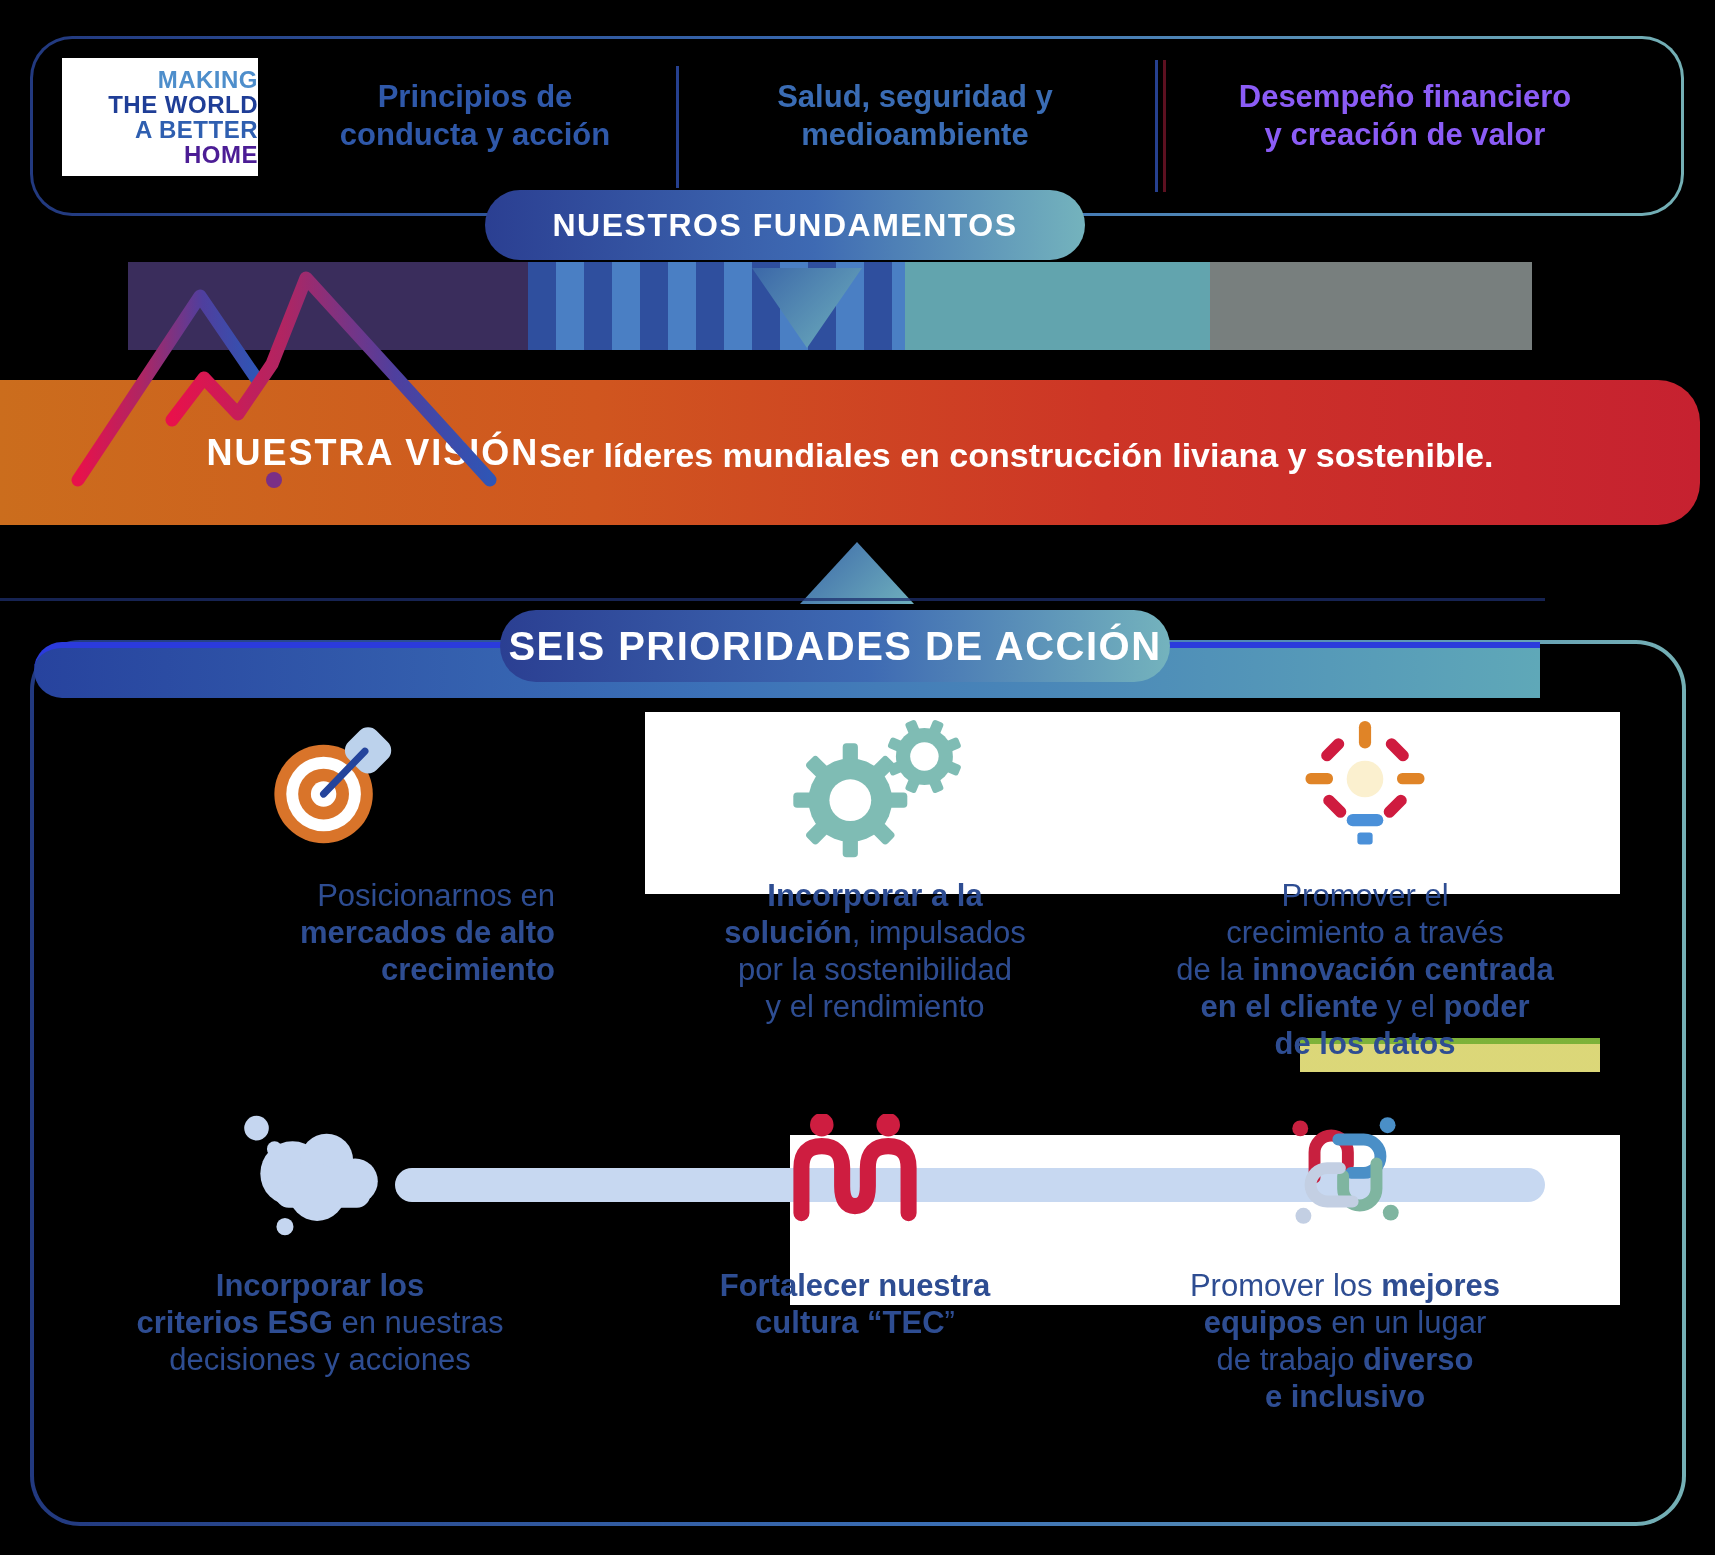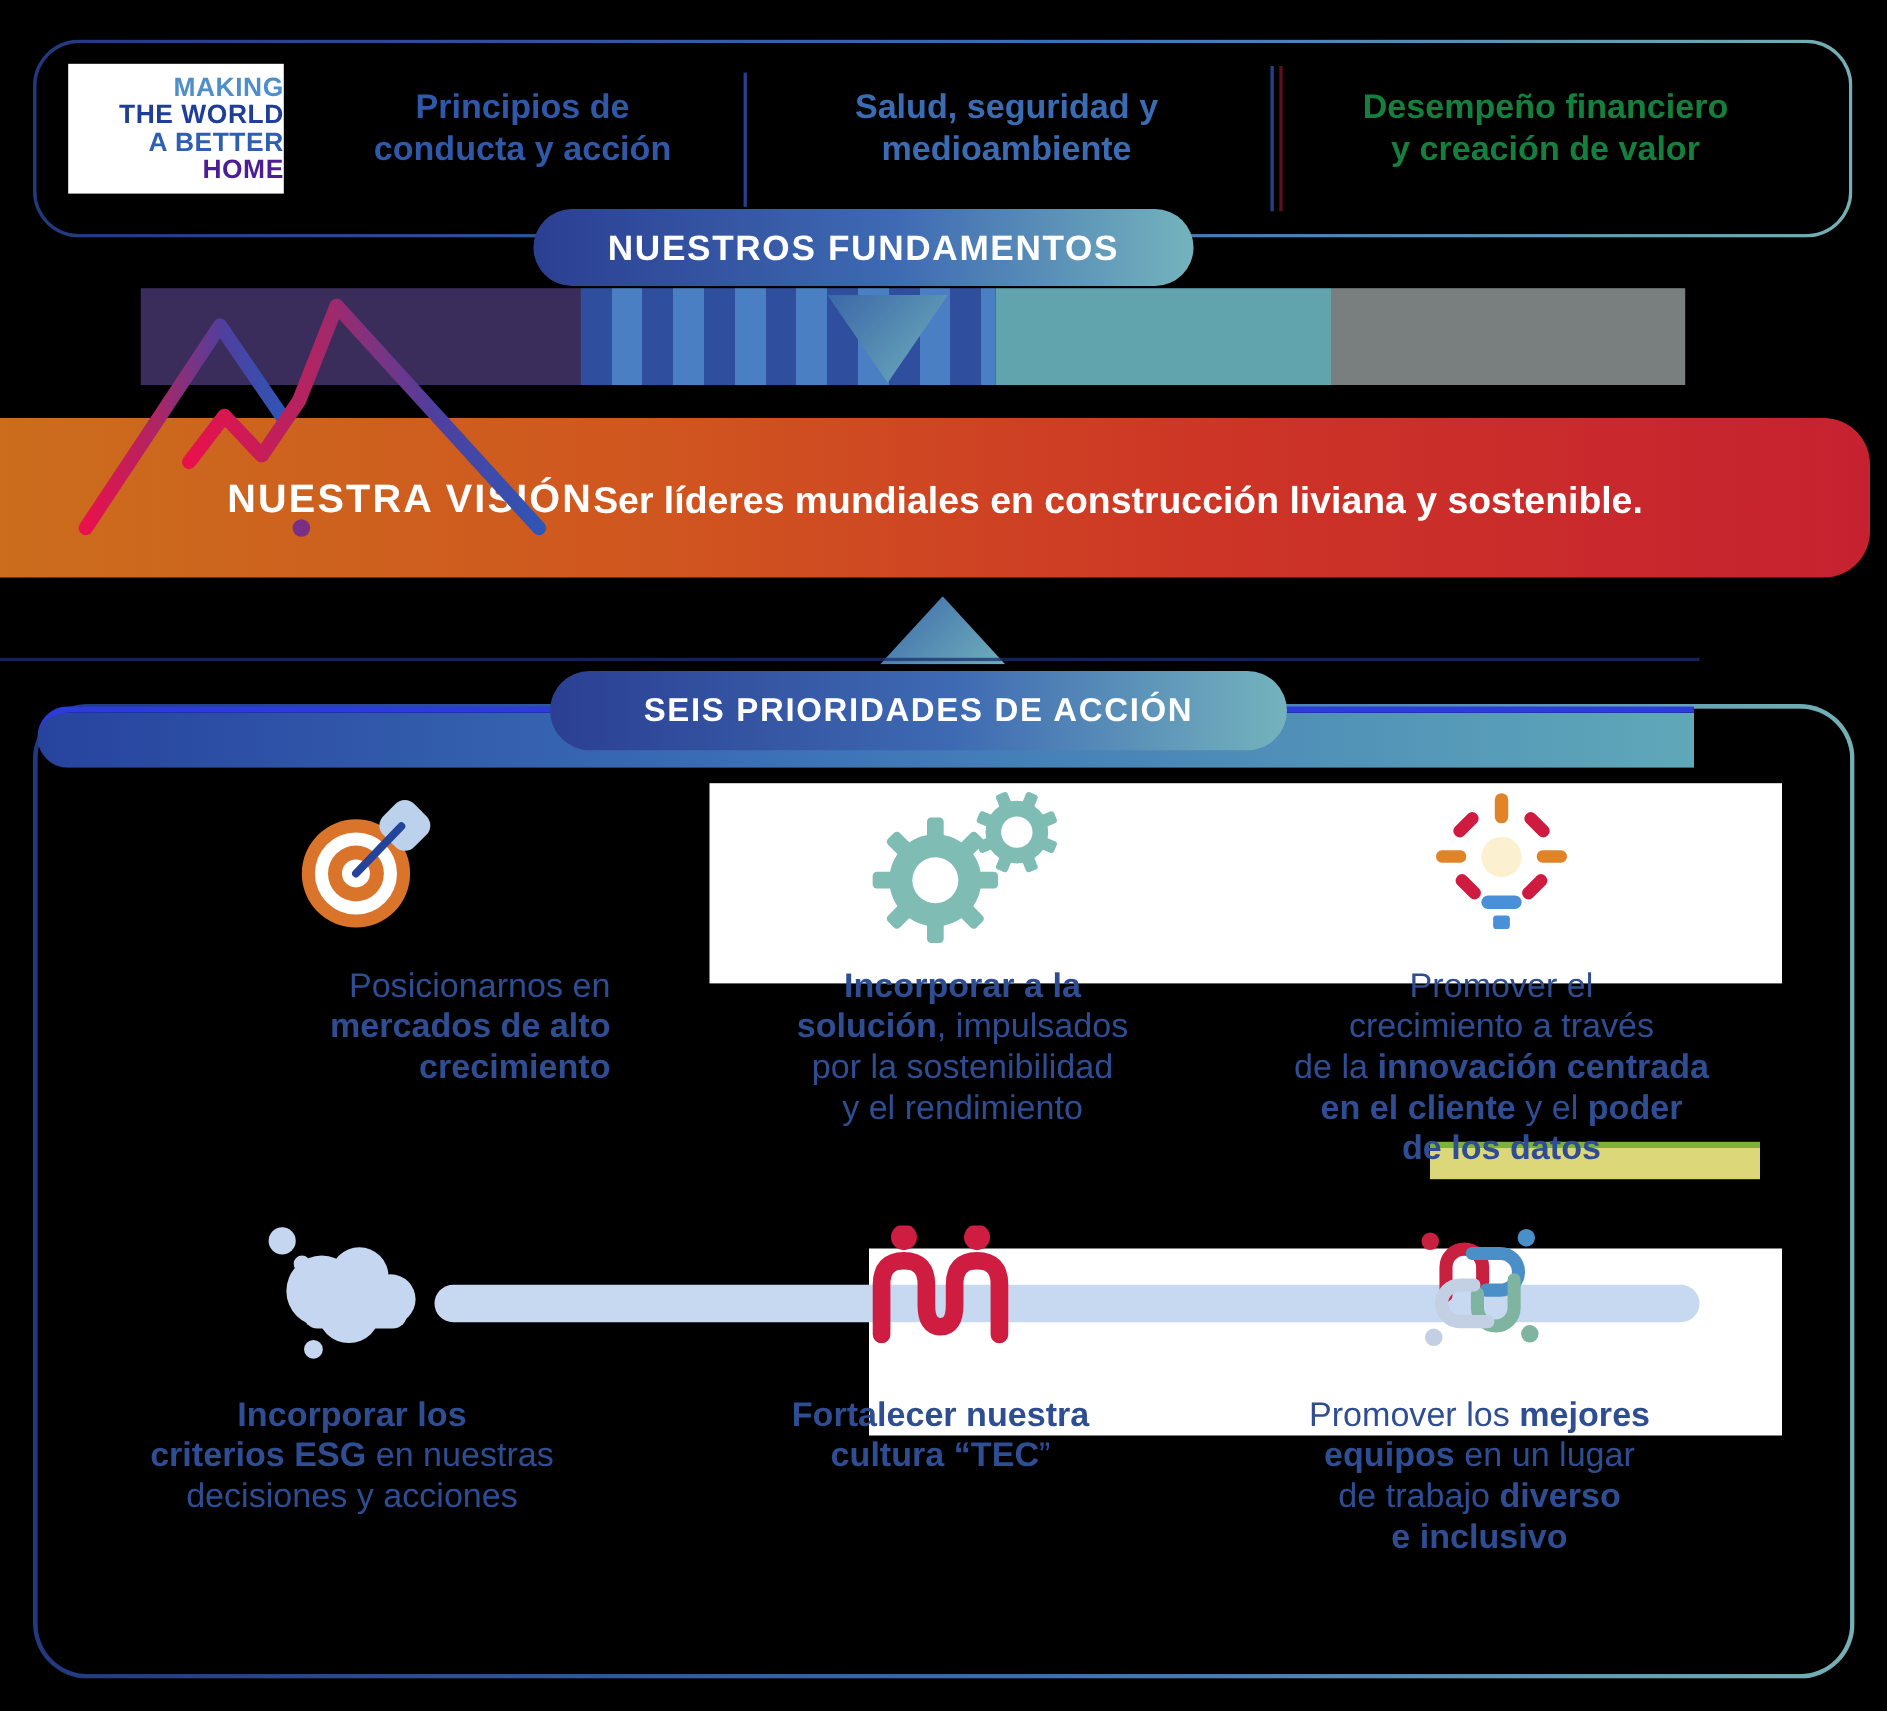--- a/index.html
+++ b/index.html
@@ -17,30 +17,30 @@
   .logo{left:62px;top:58px;width:196px;height:118px;background:#fff;
         display:flex;flex-direction:column;justify-content:center;align-items:flex-end;
         padding-right:0;box-sizing:border-box;font-weight:700;font-size:24px;line-height:25px;letter-spacing:.5px;}
   .logo div:nth-child(1){color:#4e8ecb;}
   .logo div:nth-child(2){color:#1f3e97;}
   .logo div:nth-child(3){color:#2f5fb0;}
   .logo div:nth-child(4){color:#4c1d95;}
   .fund-col{top:78px;font-weight:700;font-size:31px;line-height:38px;color:#2f58a9;text-align:center;}
   .fc1{left:300px;width:350px;}
   .fc2{left:700px;width:430px;color:#3a6cb4;}
-  .fc3{left:1185px;width:440px;color:#15803d;}
+  .fc3{left:1185px;width:440px;color:#8b5cf6;}
   .vsep{width:3px;background:#26408f;}
   .vsep2{width:3px;background:#5c1020;}
 
   
   .pill{display:flex;align-items:center;justify-content:center;color:#fff;font-weight:700;
         border-radius:40px;letter-spacing:1.5px;
         background:linear-gradient(90deg,#2b3f92,#3e6ab3 55%,#74b3bd);}
   .pill1{left:485px;top:190px;width:600px;height:70px;font-size:32px;}
-  .pill2{left:500px;top:610px;width:670px;height:72px;font-size:30px;z-index:6;}
+  .pill2{left:500px;top:610px;width:670px;height:72px;font-size:40px;z-index:6;}
 
   
   .band{left:128px;top:262px;height:88px;display:flex;z-index:1;}
   .seg1{width:400px;background:#3a2d5c;}
   .seg2{width:377px;background:repeating-linear-gradient(90deg,#2f4f9e 0 28px,#4a7fc4 28px 56px);}
   .seg3{width:305px;background:#62a4ae;}
   .seg4{width:322px;background:#787f7e;}
   .chev-down{left:752px;top:268px;width:110px;height:80px;z-index:2;
              clip-path:polygon(0 0,100% 0,50% 100%);
              background:linear-gradient(135deg,#3b67a8,#6fb0bd);}

